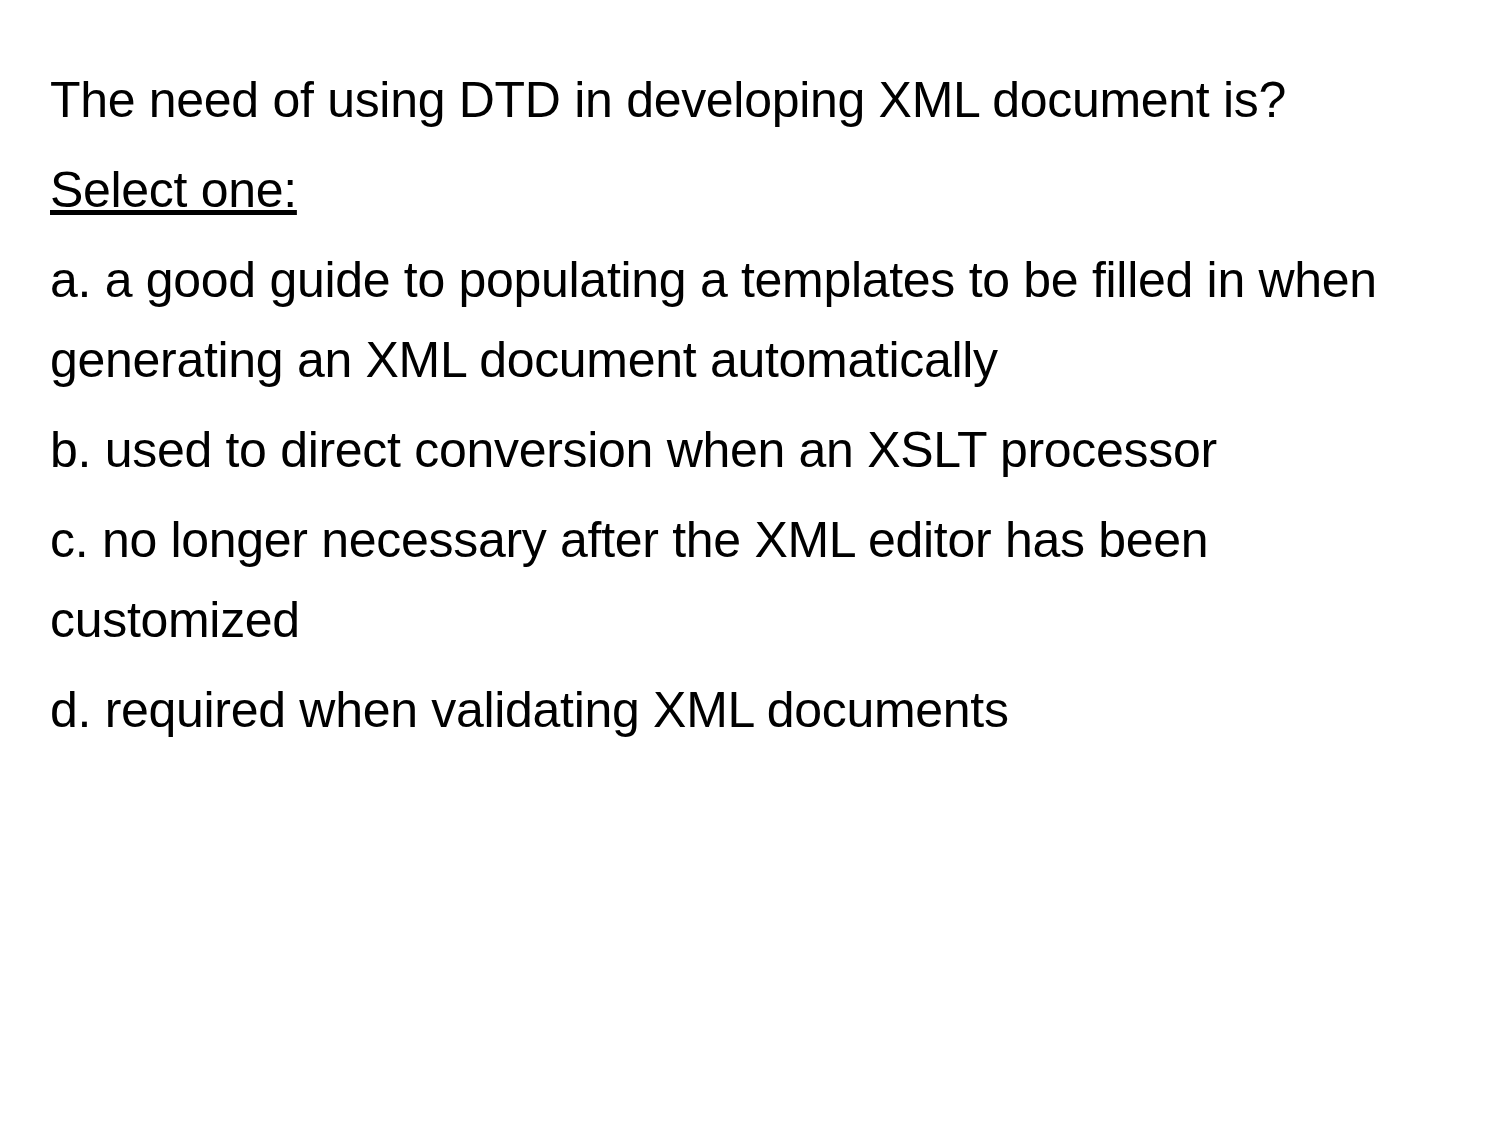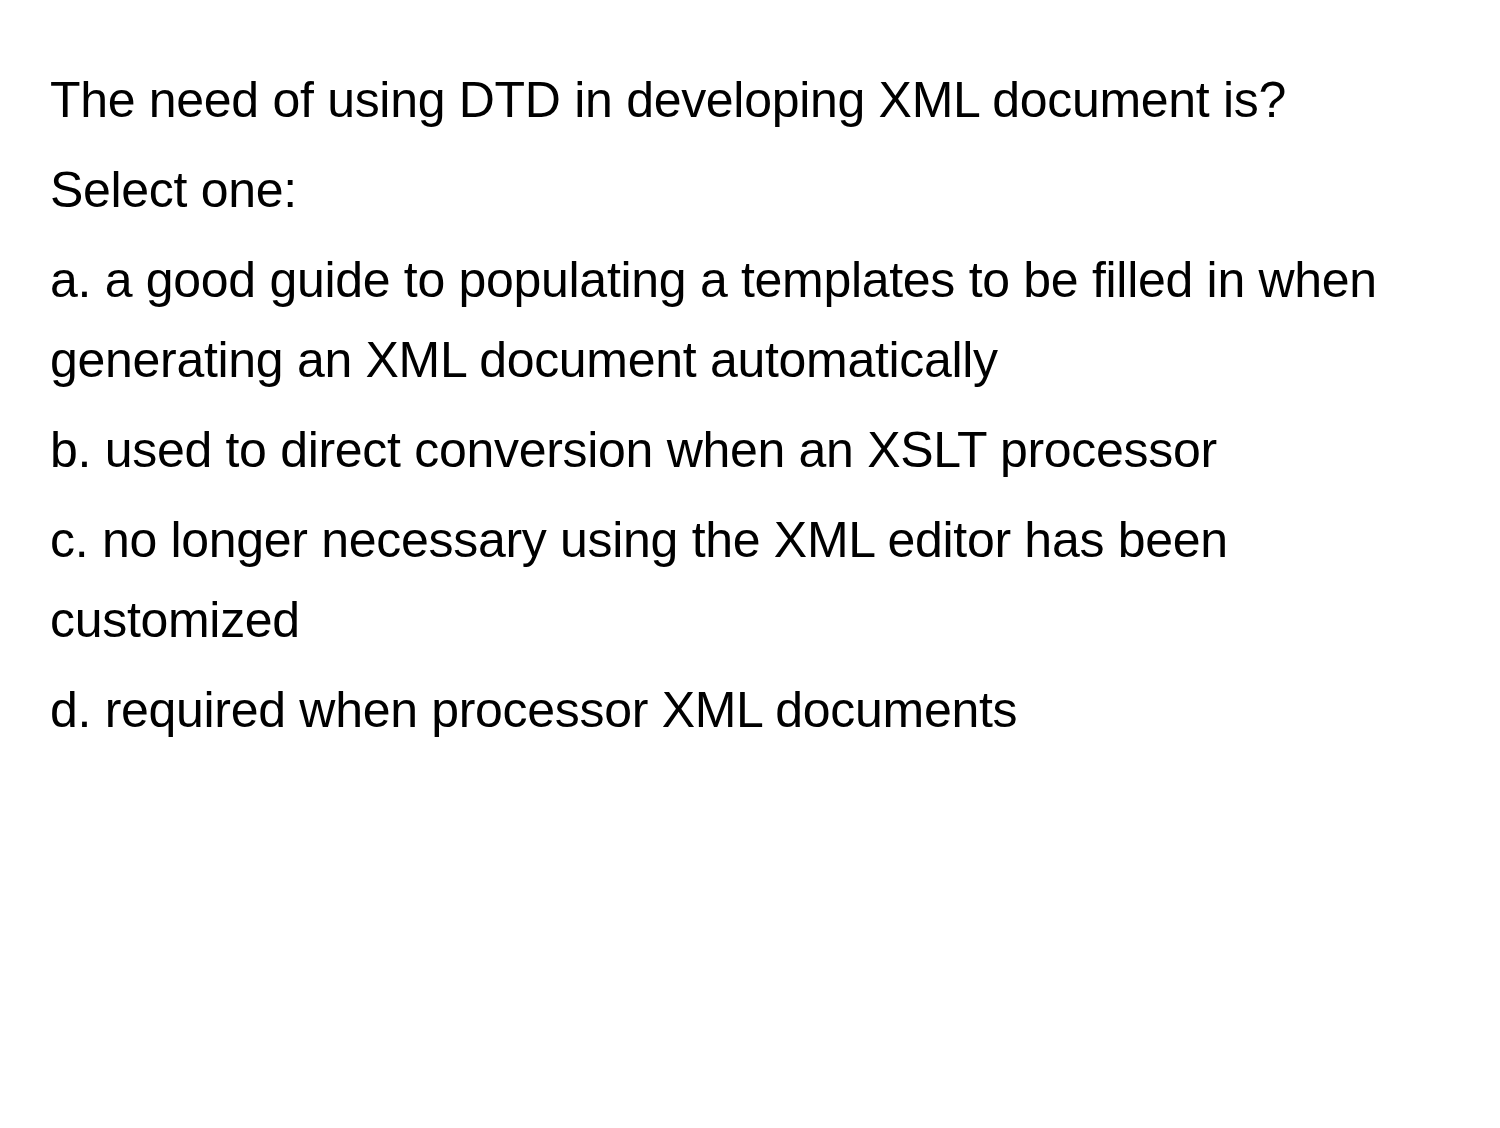--- a/index.html
+++ b/index.html
@@ -16,26 +16,27 @@
       color: #000000;
       font-size: 50px;
       line-height: 1.6;
       letter-spacing: -0.3px;
     }
     .question {
       margin-bottom: 10px;
     }
     .select-prompt {
       margin-bottom: 10px;
+      text-decoration: underline;
     }
     .option {
       margin-bottom: 10px;
     }
   </style>
 </head>
 <body>
 
 <div class="question">The need of using DTD in developing XML document is?</div>
 <div class="select-prompt">Select one:</div>
 <div class="option">a. a good guide to populating a templates to be filled in when generating an XML document automatically</div>
 <div class="option">b. used to direct conversion when an XSLT processor</div>
-<div class="option">c. no longer necessary using the XML editor has been customized</div>
-<div class="option">d. required when processor XML documents</div>
+<div class="option">c. no longer necessary after the XML editor has been customized</div>
+<div class="option">d. required when validating XML documents</div>
 
 </body></html>

